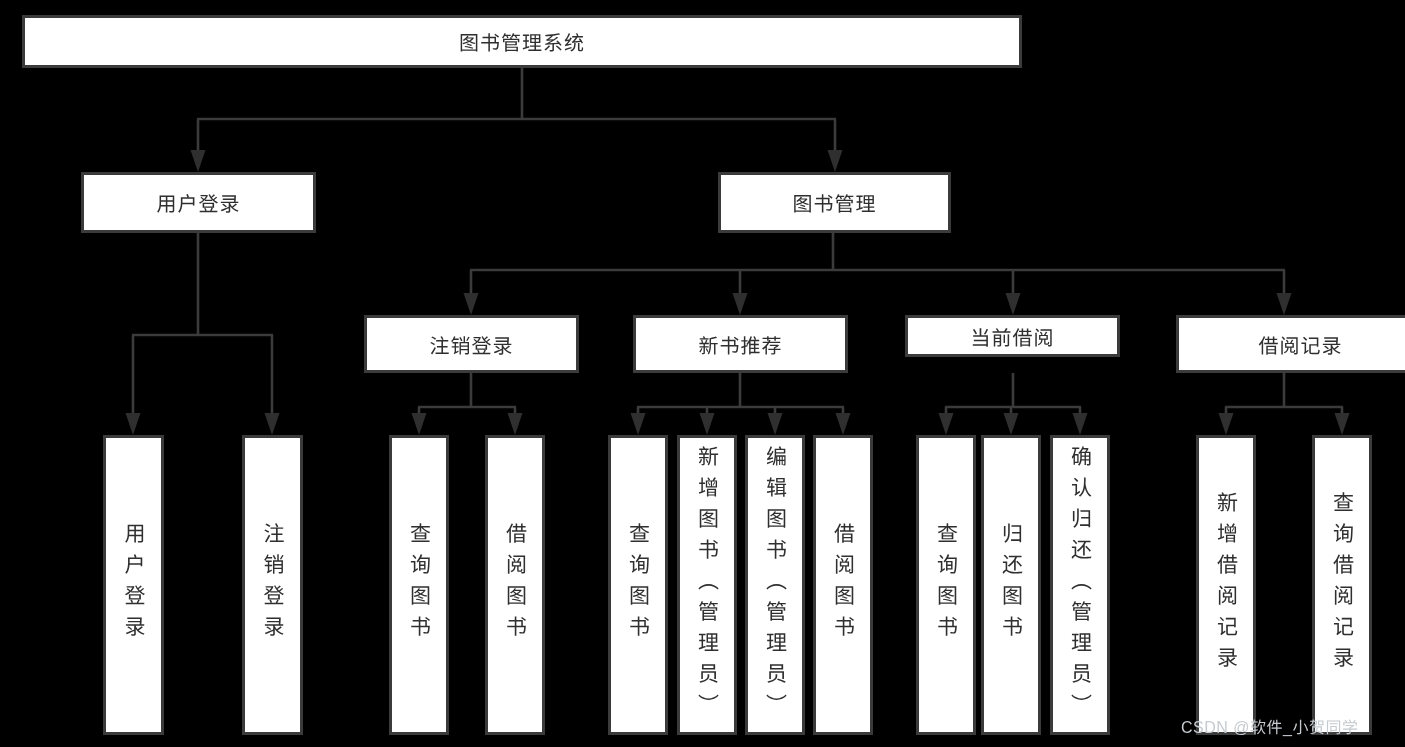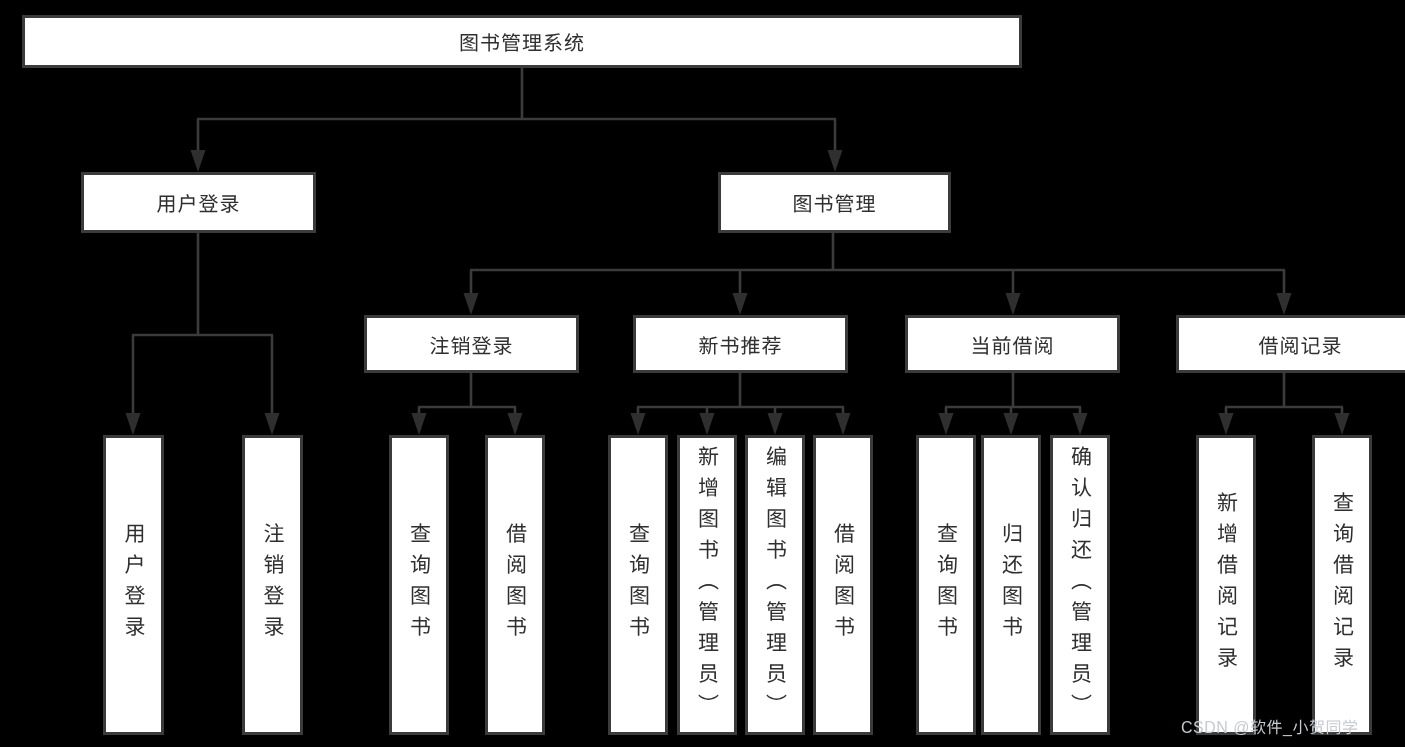--- a/index.html
+++ b/index.html
@@ -116,21 +116,21 @@
       <polygon points="1334.5,413 1349.5,413 1342,435"></polygon>
   </svg>
 
   <div class="node h-node" style="left:22px;top:15px;width:1000px;height:53px;">图书管理系统</div>
 
   <div class="node h-node" style="left:81px;top:172px;width:235px;height:61px;">用户登录</div>
   <div class="node h-node" style="left:718px;top:172px;width:233px;height:61px;">图书管理</div>
 
   <div class="node h-node" style="left:364px;top:315px;width:215px;height:58px;">注销登录</div>
   <div class="node h-node" style="left:633px;top:315px;width:215px;height:58px;">新书推荐</div>
-  <div class="node h-node" style="left:905px;top:315px;width:215px;height:58px;">当前借阅</div>
+  <div class="node h-node" style="left:905px;top:315px;width:215px;height:42px;">当前借阅</div>
   <div class="node h-node" style="left:1176px;top:315px;width:249px;height:58px;">借阅记录</div>
 
   <div class="node v-node" style="left:103px;top:435px;width:61px;height:300px;">用户登录</div>
   <div class="node v-node" style="left:242px;top:435px;width:61px;height:300px;">注销登录</div>
 
   <div class="node v-node" style="left:389px;top:435px;width:60px;height:300px;">查询图书</div>
   <div class="node v-node" style="left:485px;top:435px;width:60px;height:300px;">借阅图书</div>
 
   <div class="node v-node" style="left:608px;top:435px;width:60px;height:300px;">查询图书</div>
   <div class="node v-node" style="left:677px;top:435px;width:60px;height:300px;">新增图书（管理员）</div>

